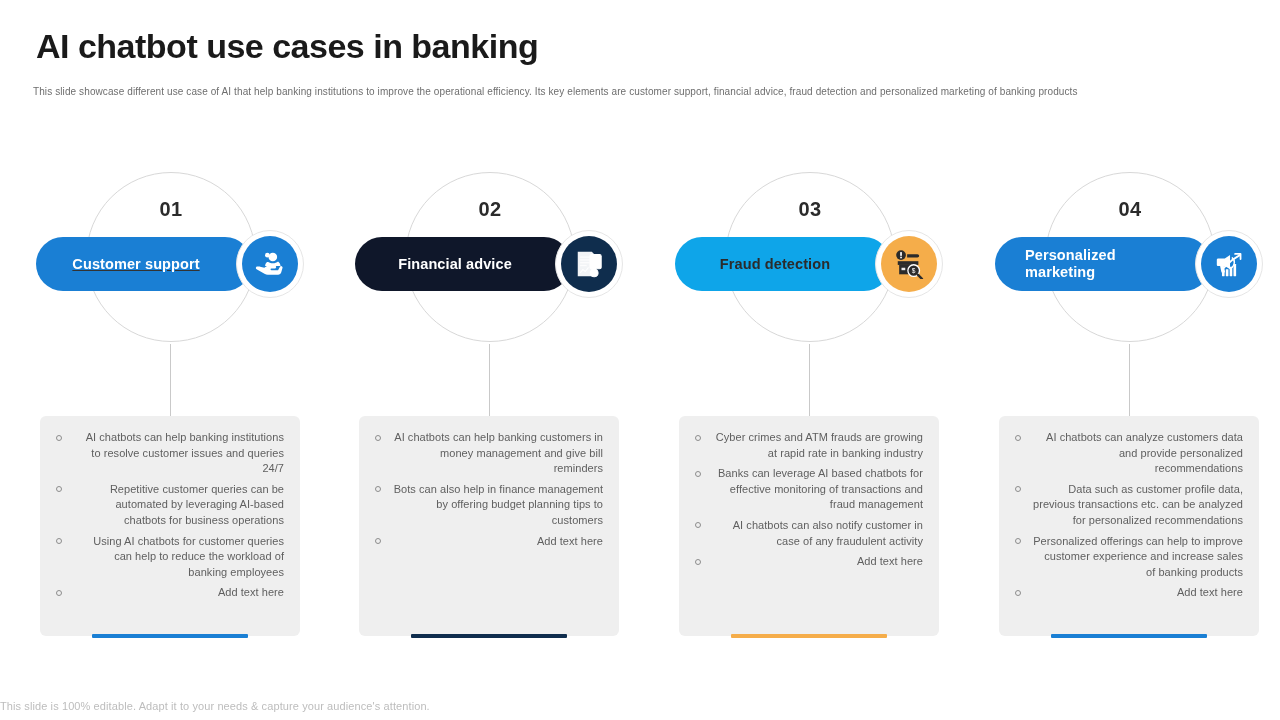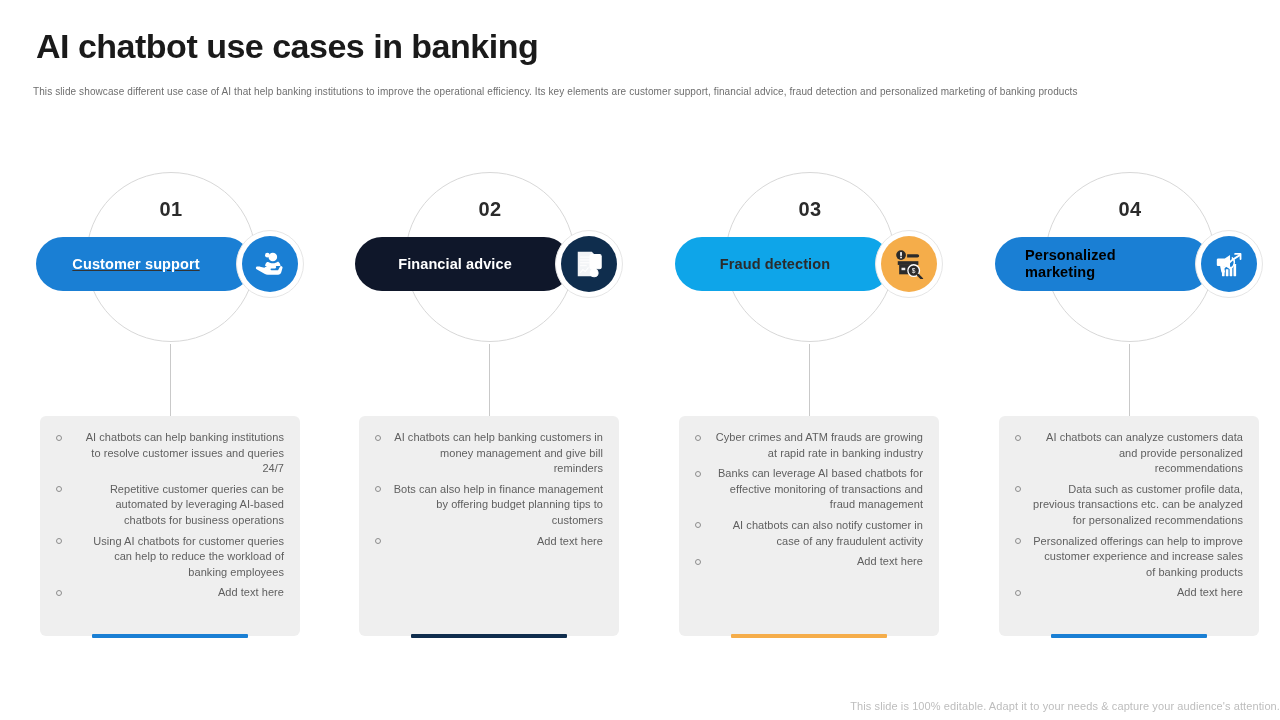--- a/index.html
+++ b/index.html
@@ -98,21 +98,21 @@
     border:1px solid #8d8d8d; background:transparent;
   }
   .accent {
     position:absolute; left:86px; top:634px;
     width:156px; height:4px; border-radius:1px;
   }
 
   
   .footer {
     position:absolute; left:0; top:700px; width:1280px;
-    text-align:right; font-size:11px; color:#bdbdbd;
+    text-align:left; font-size:11px; color:#bdbdbd;
     letter-spacing:0.1px;
   }
 </style>
 </head>
 <body>
 
 <div class="slide">
 
   <h1 class="title">AI chatbot use cases in banking</h1>
   <p class="subtitle">This slide showcase different use case of AI that help banking institutions to improve the operational efficiency. Its key elements are customer support, financial advice, fraud detection and personalized marketing of banking products</p>
@@ -218,21 +218,21 @@
             <li><span class="dot"></span><span>Add text here</span></li>
           </ul>
         </div>
         <div class="accent" style="background:#f5ad4a;"></div>
       </div>
       <div class="col col-3">
         <div class="ring"></div>
         <div class="num">04</div>
         <div class="connector"></div>
         <div class="pill two-line" style="background:#1a7fd4;">
-          <span class="pill-text" style="color:#000000;">Personalized marketing</span>
+          <span class="pill-text" style="color:#ffffff;">Personalized marketing</span>
         </div>
         <div class="badge-ring"></div>
         <div class="badge" style="background:#1a7fd4;">
           <svg viewBox="0 0 32 32" fill="#ffffff">
             <path d="M3 11.5v5.2c0 .8.6 1.4 1.4 1.4h2.1l1.3 6.1c.1.6.7 1 1.3 1h1.4c.8 0 1.4-.8 1.2-1.6l-1.2-5.5h1l5.6 3.6V6.4l-5.6 3.7H4.4C3.6 10.1 3 10.7 3 11.5z"></path>
             <path d="M19.5 9.5c1.4 1.2 2.2 3 2.2 4.9s-.8 3.7-2.2 4.9" stroke="#ffffff" stroke-width="1.6" fill="none" stroke-linecap="round"></path>
             <g>
               <rect x="8.5" y="24" width="2.8" height="5" rx="0.4"></rect>
               <rect x="12.6" y="21.5" width="2.8" height="7.5" rx="0.4"></rect>
               <rect x="16.7" y="19" width="2.8" height="10" rx="0.4"></rect>

